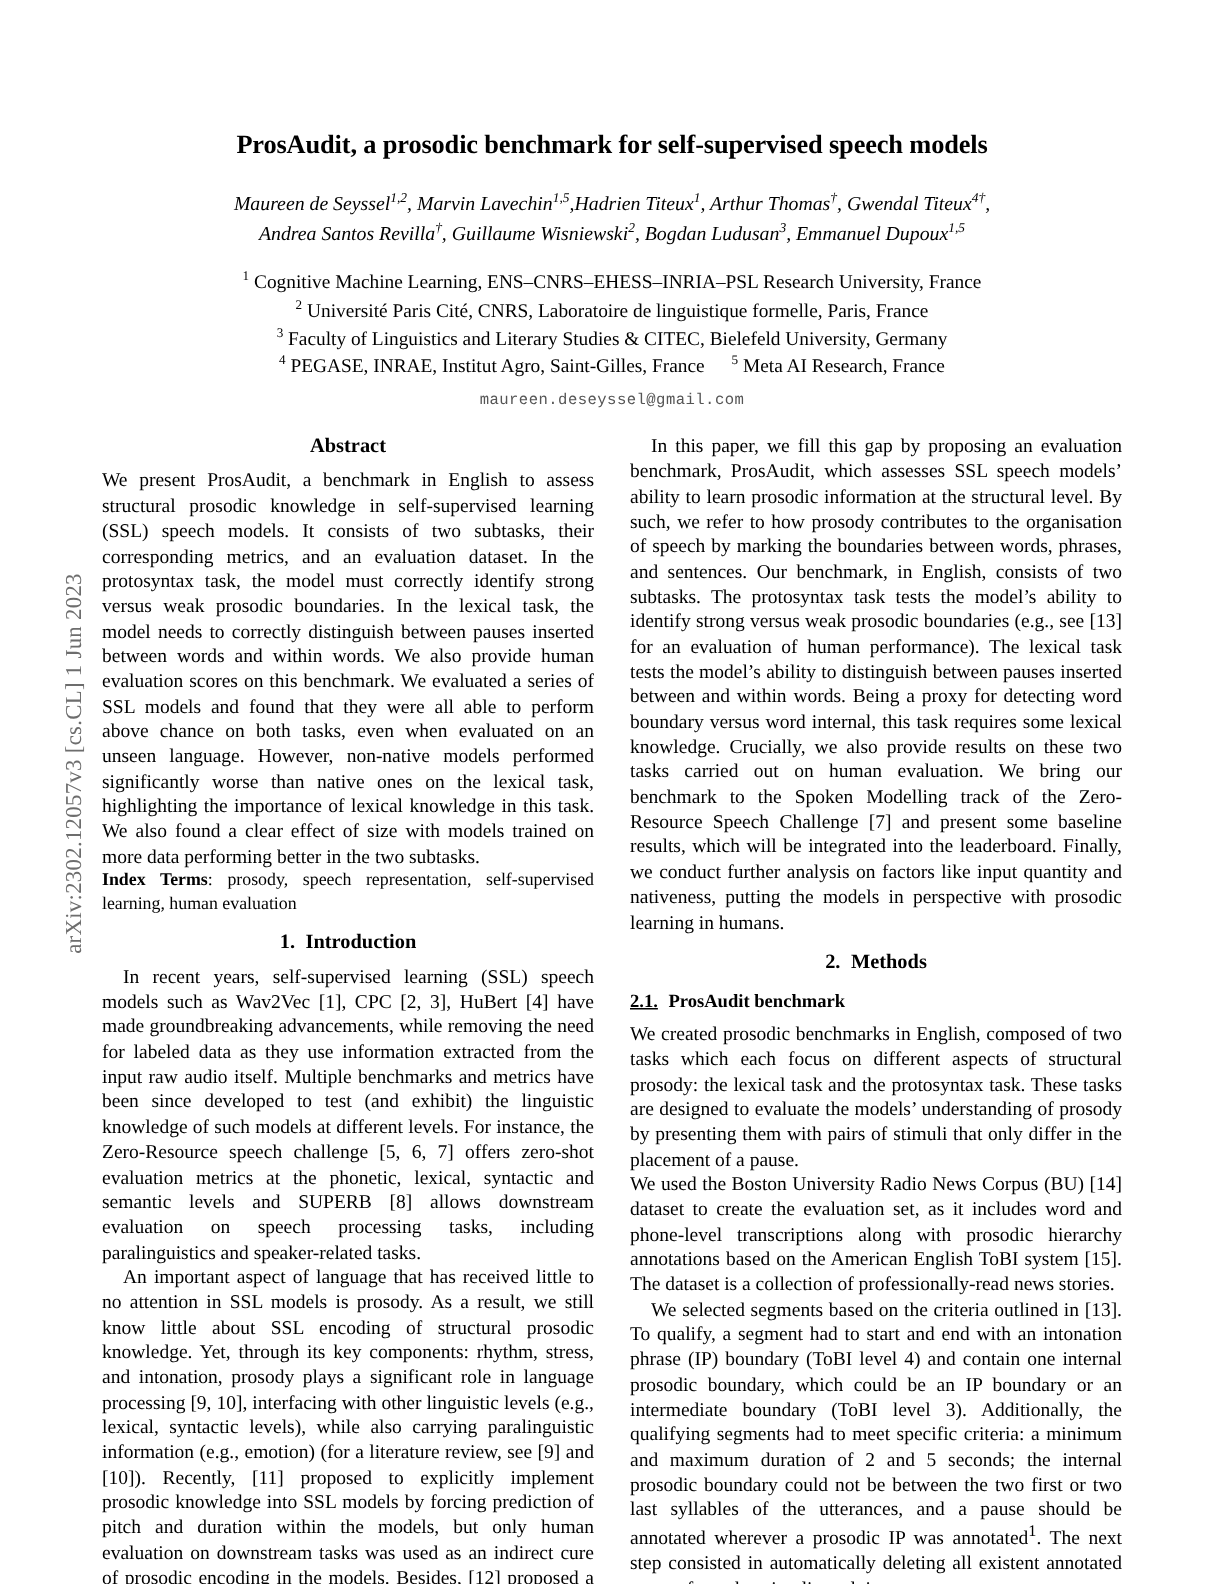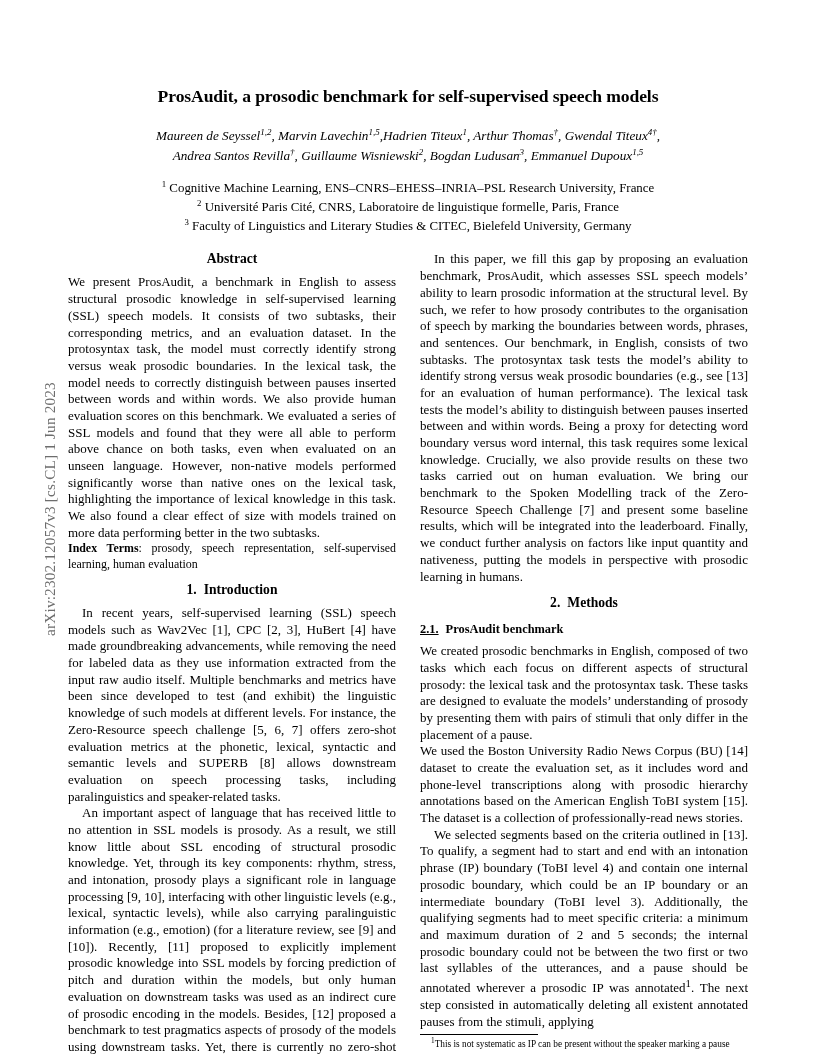--- a/index.html
+++ b/index.html
@@ -206,22 +206,28 @@
         <span>Cognitive Machine Learning, ENS–CNRS–EHESS–INRIA–PSL Research University, France</span>
       </p>
       <p class="aff-line">
         <sup>2</sup>
         <span>Université Paris Cité, CNRS, Laboratoire de linguistique formelle, Paris, France</span>
       </p>
       <p class="aff-line">
         <sup>3</sup>
         <span>Faculty of Linguistics and Literary Studies &amp; CITEC, Bielefeld University, Germany</span>
       </p>
+      <p class="aff-line">
+        <sup>4</sup>
+        <span>PEGASE, INRAE, Institut Agro, Saint-Gilles, France</span><span class="gap"></span><sup>5</sup>
+        <span>Meta AI Research, France</span>
+      </p>
     </div>
 
+    <div id="email">maureen.deseyssel@gmail.com</div>
   </div>
 
   <div id="columns">
 
     <div class="column">
       <div class="col-inner">
         <div class="col-flow">
 
           <h2 class="abstract-head">Abstract</h2>
           <p class="para noindent">We present ProsAudit, a benchmark in English to assess structural prosodic knowledge in self-supervised learning (SSL) speech models. It consists of two subtasks, their corresponding metrics, and an evaluation dataset. In the protosyntax task, the model must correctly identify strong versus weak prosodic boundaries. In the lexical task, the model needs to correctly distinguish between pauses inserted between words and within words. We also provide human evaluation scores on this benchmark. We evaluated a series of SSL models and found that they were all able to perform above chance on both tasks, even when evaluated on an unseen language. However, non-native models performed significantly worse than native ones on the lexical task, highlighting the importance of lexical knowledge in this task. We also found a clear effect of size with models trained on more data performing better in the two subtasks.</p>

